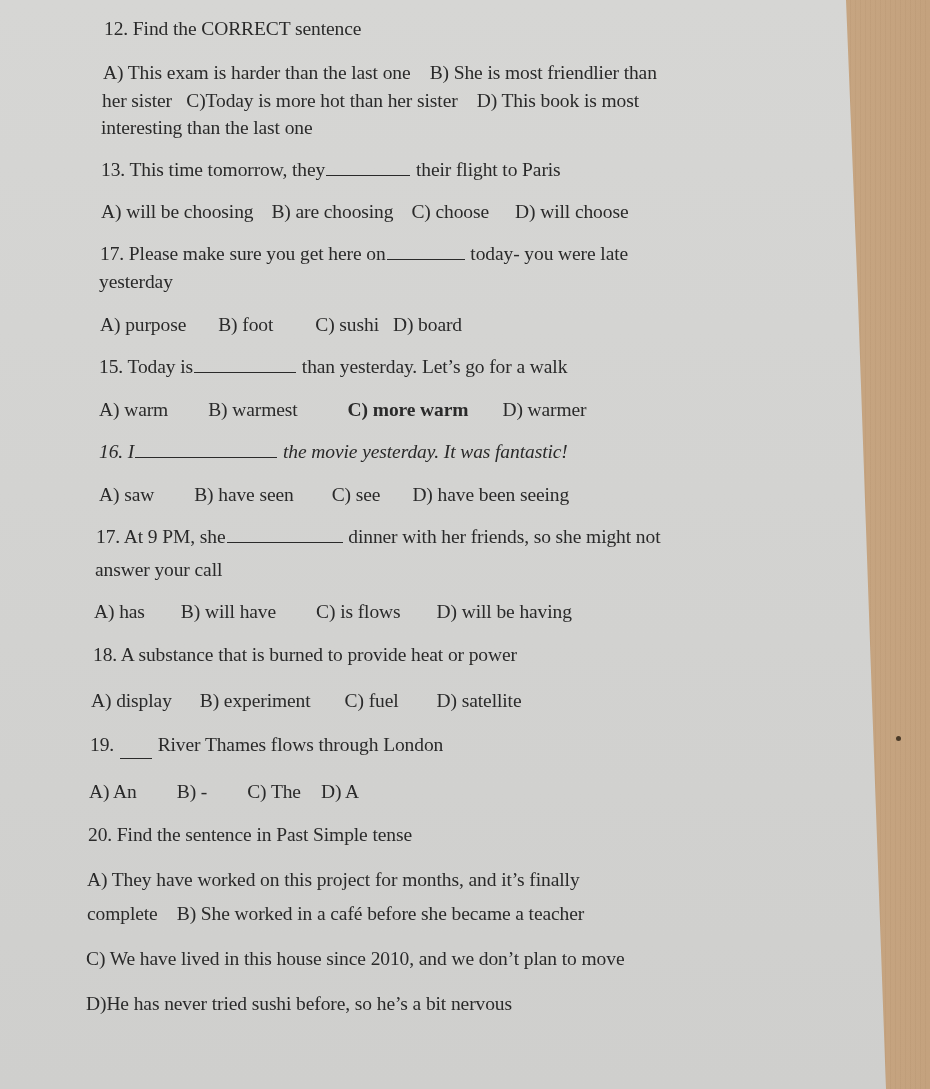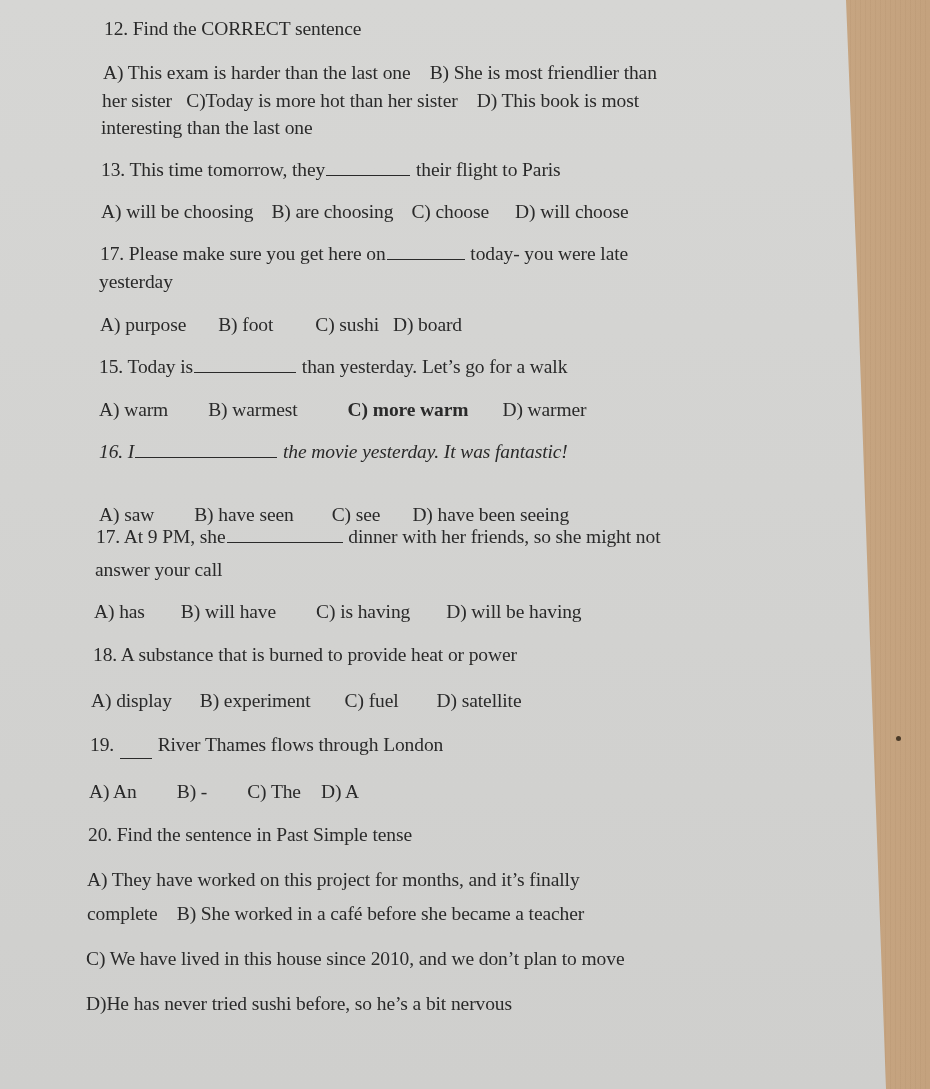--- a/index.html
+++ b/index.html
@@ -89,27 +89,27 @@
     <div class="line" style="left:100px; top:314px;"><span class="opt" style="margin-right:32px;">A) purpose</span><span class="opt" style="margin-right:42px;">B) foot</span><span class="opt" style="margin-right:14px;">C) sushi</span><span class="opt">D) board</span></div>
   </div>
 
   <div>
     <div class="line" style="left:99px; top:356px;"><span>15.</span> <span>Today is</span><span class="blank" style="width:102px;"></span> <span>than yesterday. Let’s go for a walk</span></div>
     <div class="line" style="left:99px; top:399px;"><span class="opt" style="margin-right:40px;">A) warm</span><span class="opt" style="margin-right:50px;">B) warmest</span><span class="opt" style="margin-right:34px;font-weight:bold;">C) more warm</span><span class="opt">D) warmer</span></div>
   </div>
 
   <div>
     <div class="line" style="left:99px; top:441px;font-style:italic;"><span>16.</span> <span>I</span><span class="blank" style="width:142px;"></span> <span>the movie yesterday. It was fantastic!</span></div>
-    <div class="line" style="left:99px; top:504px;"><span class="opt" style="margin-right:40px;">A) saw</span><span class="opt" style="margin-right:38px;">B) have seen</span><span class="opt" style="margin-right:32px;">C) see</span><span class="opt">D) have been seeing</span></div>
+    <div class="line" style="left:99px; top:484px;"><span class="opt" style="margin-right:40px;">A) saw</span><span class="opt" style="margin-right:38px;">B) have seen</span><span class="opt" style="margin-right:32px;">C) see</span><span class="opt">D) have been seeing</span></div>
   </div>
 
   <div>
     <div class="line" style="left:96px; top:526px;"><span>17.</span> <span>At 9 PM, she</span><span class="blank" style="width:116px;"></span> <span>dinner with her friends, so she might not</span></div>
     <div class="line" style="left:95px; top:559px;">answer your call</div>
-    <div class="line" style="left:94px; top:601px;"><span class="opt" style="margin-right:36px;">A) has</span><span class="opt" style="margin-right:40px;">B) will have</span><span class="opt" style="margin-right:36px;">C) is having</span><span class="opt">D) will be having</span></div>
+    <div class="line" style="left:94px; top:601px;"><span class="opt" style="margin-right:36px;">A) has</span><span class="opt" style="margin-right:40px;">B) will have</span><span class="opt" style="margin-right:36px;">C) is flows</span><span class="opt">D) will be having</span></div>
   </div>
 
   <div>
     <div class="line" style="left:93px; top:644px;"><span>18.</span> <span>A substance that is burned to provide heat or power</span></div>
     <div class="line" style="left:91px; top:690px;"><span class="opt" style="margin-right:28px;">A) display</span><span class="opt" style="margin-right:34px;">B) experiment</span><span class="opt" style="margin-right:38px;">C) fuel</span><span class="opt">D) satellite</span></div>
   </div>
 
   <div>
     <div class="line" style="left:90px; top:734px;"><span>19.</span> <span class="blank" style="width:32px; position:relative; top:8px;"></span> <span>River Thames flows through London</span></div>
     <div class="line" style="left:89px; top:781px;"><span class="opt" style="margin-right:40px;">A) An</span><span class="opt" style="margin-right:40px;">B) -</span><span class="opt" style="margin-right:20px;">C) The</span><span class="opt">D) A</span></div>

